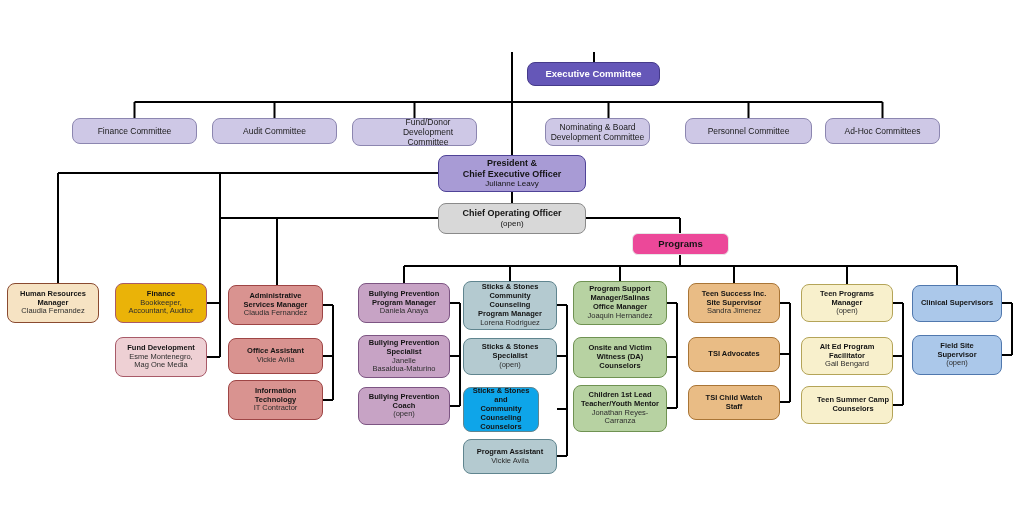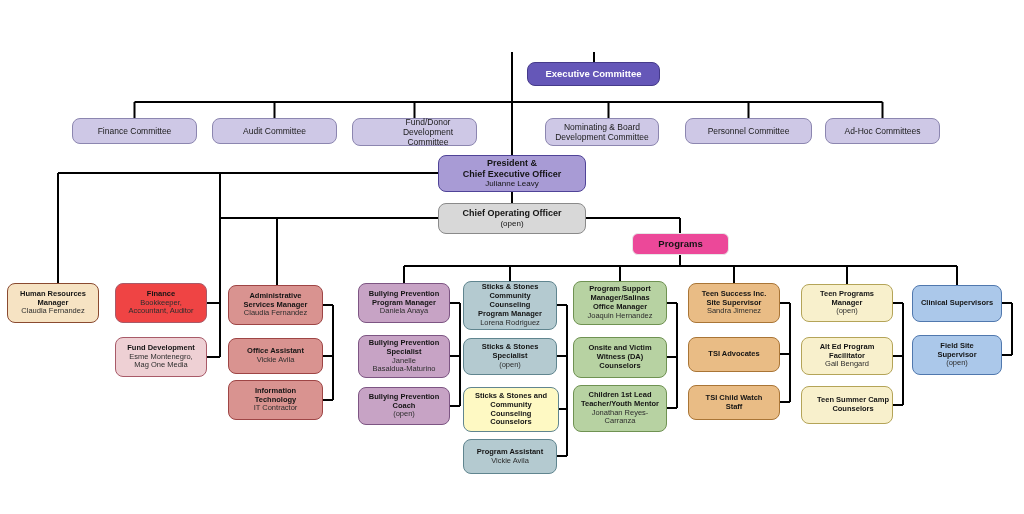--- a/index.html
+++ b/index.html
@@ -53,21 +53,21 @@
   <div class="node committee" style="left: 72px; top: 118px; width: 125px; height: 26px; background: rgb(206, 200, 230); border-color: rgb(140, 134, 176);">
     <div class="t" style="color: rgb(26, 26, 26);">Finance Committee</div>
   </div>
   <div class="node committee" style="left: 212px; top: 118px; width: 125px; height: 26px; background: rgb(206, 200, 230); border-color: rgb(140, 134, 176);">
     <div class="t" style="color: rgb(26, 26, 26);">Audit Committee</div>
   </div>
   <div class="node committee" style="left: 352px; top: 118px; width: 125px; height: 28px; background: rgb(206, 200, 230); border-color: rgb(140, 134, 176); padding-left: 30px;">
     <div class="t" style="color: rgb(26, 26, 26);">Fund/Donor Development
 Committee</div>
   </div>
-  <div class="node committee" style="left: 545px; top: 118px; width: 114px; height: 28px; background: rgb(206, 200, 230); border-color: rgb(140, 134, 176);">
+  <div class="node committee" style="left: 545px; top: 118px; width: 105px; height: 28px; background: rgb(206, 200, 230); border-color: rgb(140, 134, 176);">
     <div class="t" style="color: rgb(26, 26, 26);">Nominating &amp; Board
 Development Committee</div>
   </div>
   <div class="node committee" style="left: 685px; top: 118px; width: 127px; height: 26px; background: rgb(206, 200, 230); border-color: rgb(140, 134, 176);">
     <div class="t" style="color: rgb(26, 26, 26);">Personnel Committee</div>
   </div>
   <div class="node committee" style="left: 825px; top: 118px; width: 115px; height: 26px; background: rgb(206, 200, 230); border-color: rgb(140, 134, 176);">
     <div class="t" style="color: rgb(26, 26, 26);">Ad-Hoc Committees</div>
   </div>
 
@@ -83,21 +83,21 @@
   <div class="node programs" style="left: 632px; top: 233px; width: 97px; height: 22px; background: #ec4899; border-color: rgb(231, 231, 231);">
     <div class="t" style="color: rgb(20, 20, 20);">Programs</div>
   </div>
 
   <div class="node" style="left: 7px; top: 283px; width: 92px; height: 40px; background: rgb(246, 227, 195); border-color: rgb(138, 74, 48);">
     <div class="t">Human Resources
 Manager</div>
     <div class="s">Claudia Fernandez</div>
   </div>
 
-  <div class="node" style="left: 115px; top: 283px; width: 92px; height: 40px; background: #ef4444; border-color: rgb(168, 90, 104);">
+  <div class="node" style="left: 115px; top: 283px; width: 92px; height: 40px; background: #eab308; border-color: rgb(168, 90, 104);">
     <div class="t">Finance</div>
     <div class="s">Bookkeeper,
 Accountant, Auditor</div>
   </div>
   <div class="node" style="left: 115px; top: 337px; width: 92px; height: 40px; background: rgb(238, 208, 212); border-color: rgb(168, 90, 104);">
     <div class="t">Fund Development</div>
     <div class="s">Esme Montenegro,
 Mag One Media</div>
   </div>
 
@@ -138,21 +138,21 @@
 Community
 Counseling
 Program Manager</div>
     <div class="s">Lorena Rodriguez</div>
   </div>
   <div class="node" style="left: 463px; top: 338px; width: 94px; height: 37px; background: rgb(180, 202, 208); border-color: rgb(96, 133, 143);">
     <div class="t">Sticks &amp; Stones
 Specialist</div>
     <div class="s">(open)</div>
   </div>
-  <div class="node" style="left: 463px; top: 387px; width: 96px; height: 45px; background: #fef9c3; border-color: rgb(96, 133, 143);">
+  <div class="node" style="left: 463px; top: 387px; width: 76px; height: 45px; background: #0ea5e9; border-color: rgb(96, 133, 143);">
     <div class="t">Sticks &amp; Stones and
 Community
 Counseling
 Counselors</div>
   </div>
   <div class="node" style="left: 463px; top: 439px; width: 94px; height: 35px; background: rgb(180, 202, 208); border-color: rgb(96, 133, 143);">
     <div class="t">Program Assistant</div>
     <div class="s">Vickie Avila</div>
   </div>
 

